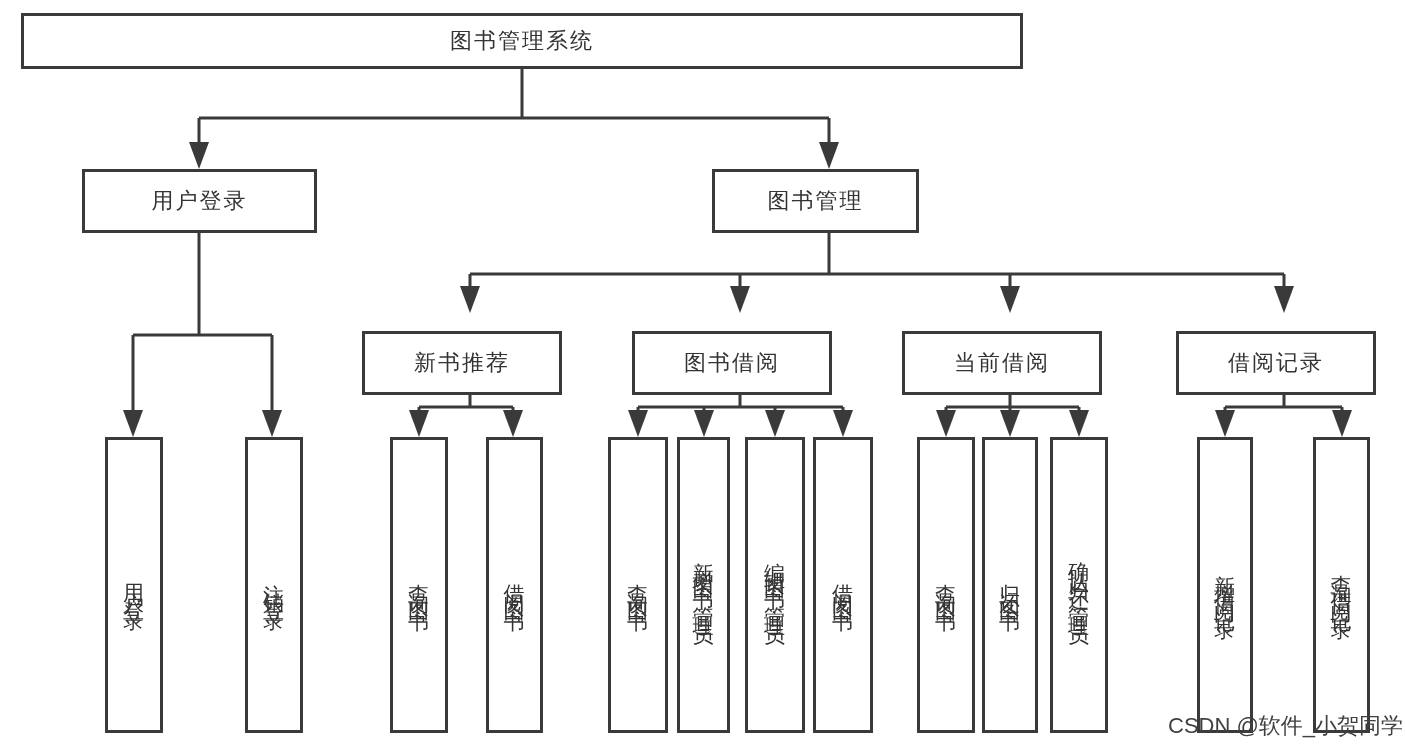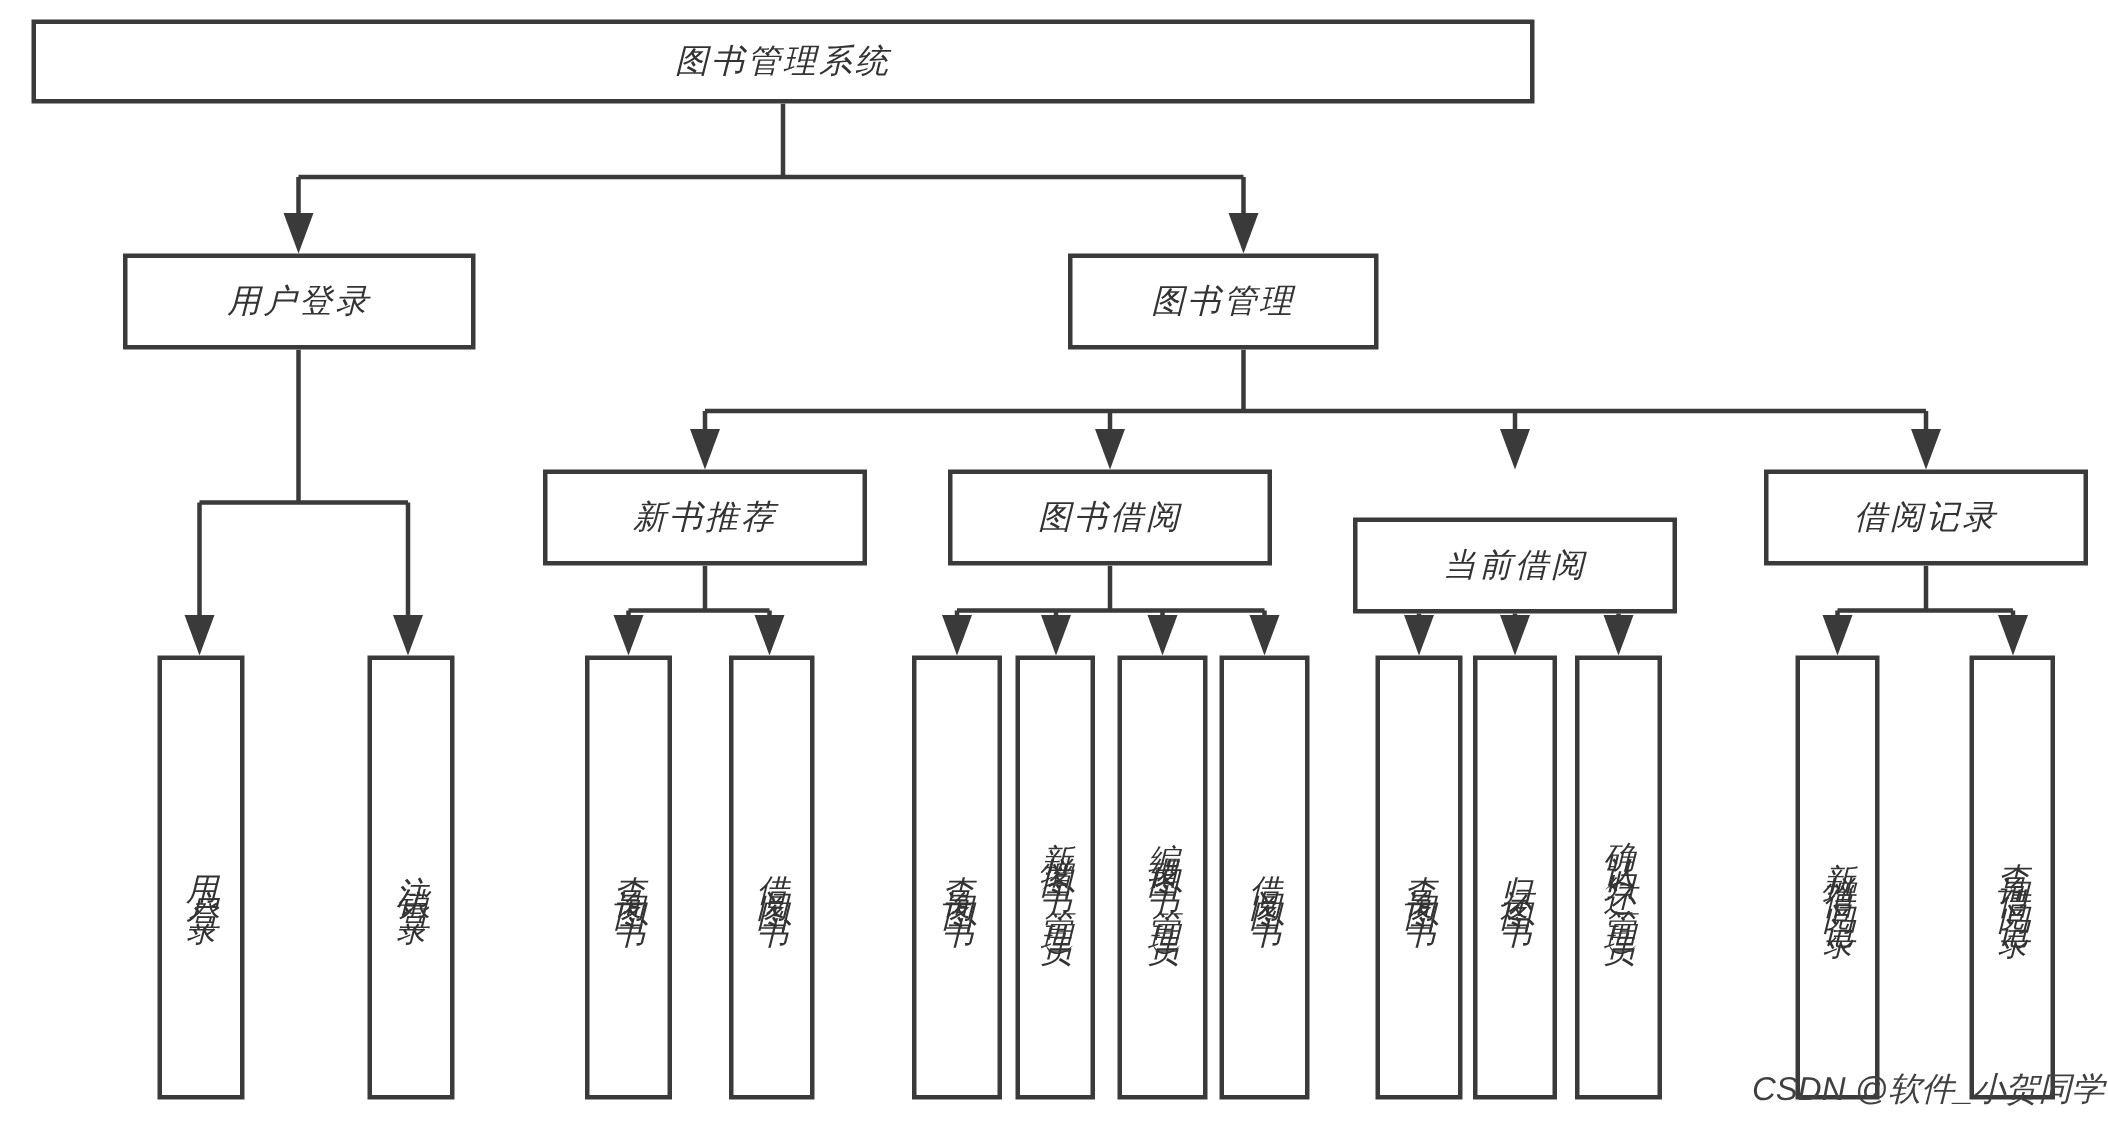--- a/index.html
+++ b/index.html
@@ -4,21 +4,20 @@
 <style>
   html, body { margin: 0; padding: 0; background: #ffffff; }
   .canvas {
     position: relative;
     width: 1405px;
     height: 747px;
     background: #ffffff;
     font-family: "Liberation Sans", sans-serif;
     color: #333333;
     overflow: hidden;
-    font-style: italic;
   }
   .connectors {
     position: absolute;
     left: 0; top: 0;
     width: 1405px; height: 747px;
   }
   .node {
     position: absolute;
     box-sizing: border-box;
     border: 3px solid #3a3a3a;
@@ -39,24 +38,24 @@
     letter-spacing: 9px;
     line-height: 1;
     white-space: nowrap;
   }
   
   .n-root    { left: 21px;   top: 13px;  width: 1002px; height: 56px; }
   
   .n-login   { left: 82px;   top: 169px; width: 235px;  height: 64px; }
   .n-mgmt    { left: 712px;  top: 169px; width: 207px;  height: 64px; }
   
-  .n-l3      { top: 313px; width: 216px; height: 64px; }
+  .n-l3      { top: 331px; width: 200px; height: 64px; }
   .n-newrec  { left: 362px;  }
   .n-borrow  { left: 632px; justify-content: center;  }
-  .n-current { left: 902px; margin-top: 32px;  }
+  .n-current { left: 902px;  }
   .n-records { left: 1176px; justify-content: center; }
   
   .n-l4      { top: 437px; height: 296px; }
   .n-login-1   { left: 105px;  width: 58px; }
   .n-login-2   { left: 245px;  width: 58px; }
   .n-newrec-1  { left: 390px;  width: 58px; }
   .n-newrec-2  { left: 486px;  width: 57px; }
   .n-borrow-1  { left: 608px;  width: 60px; }
   .n-borrow-2  { left: 677px;  width: 53px; }
   .n-borrow-3  { left: 745px;  width: 60px; }

